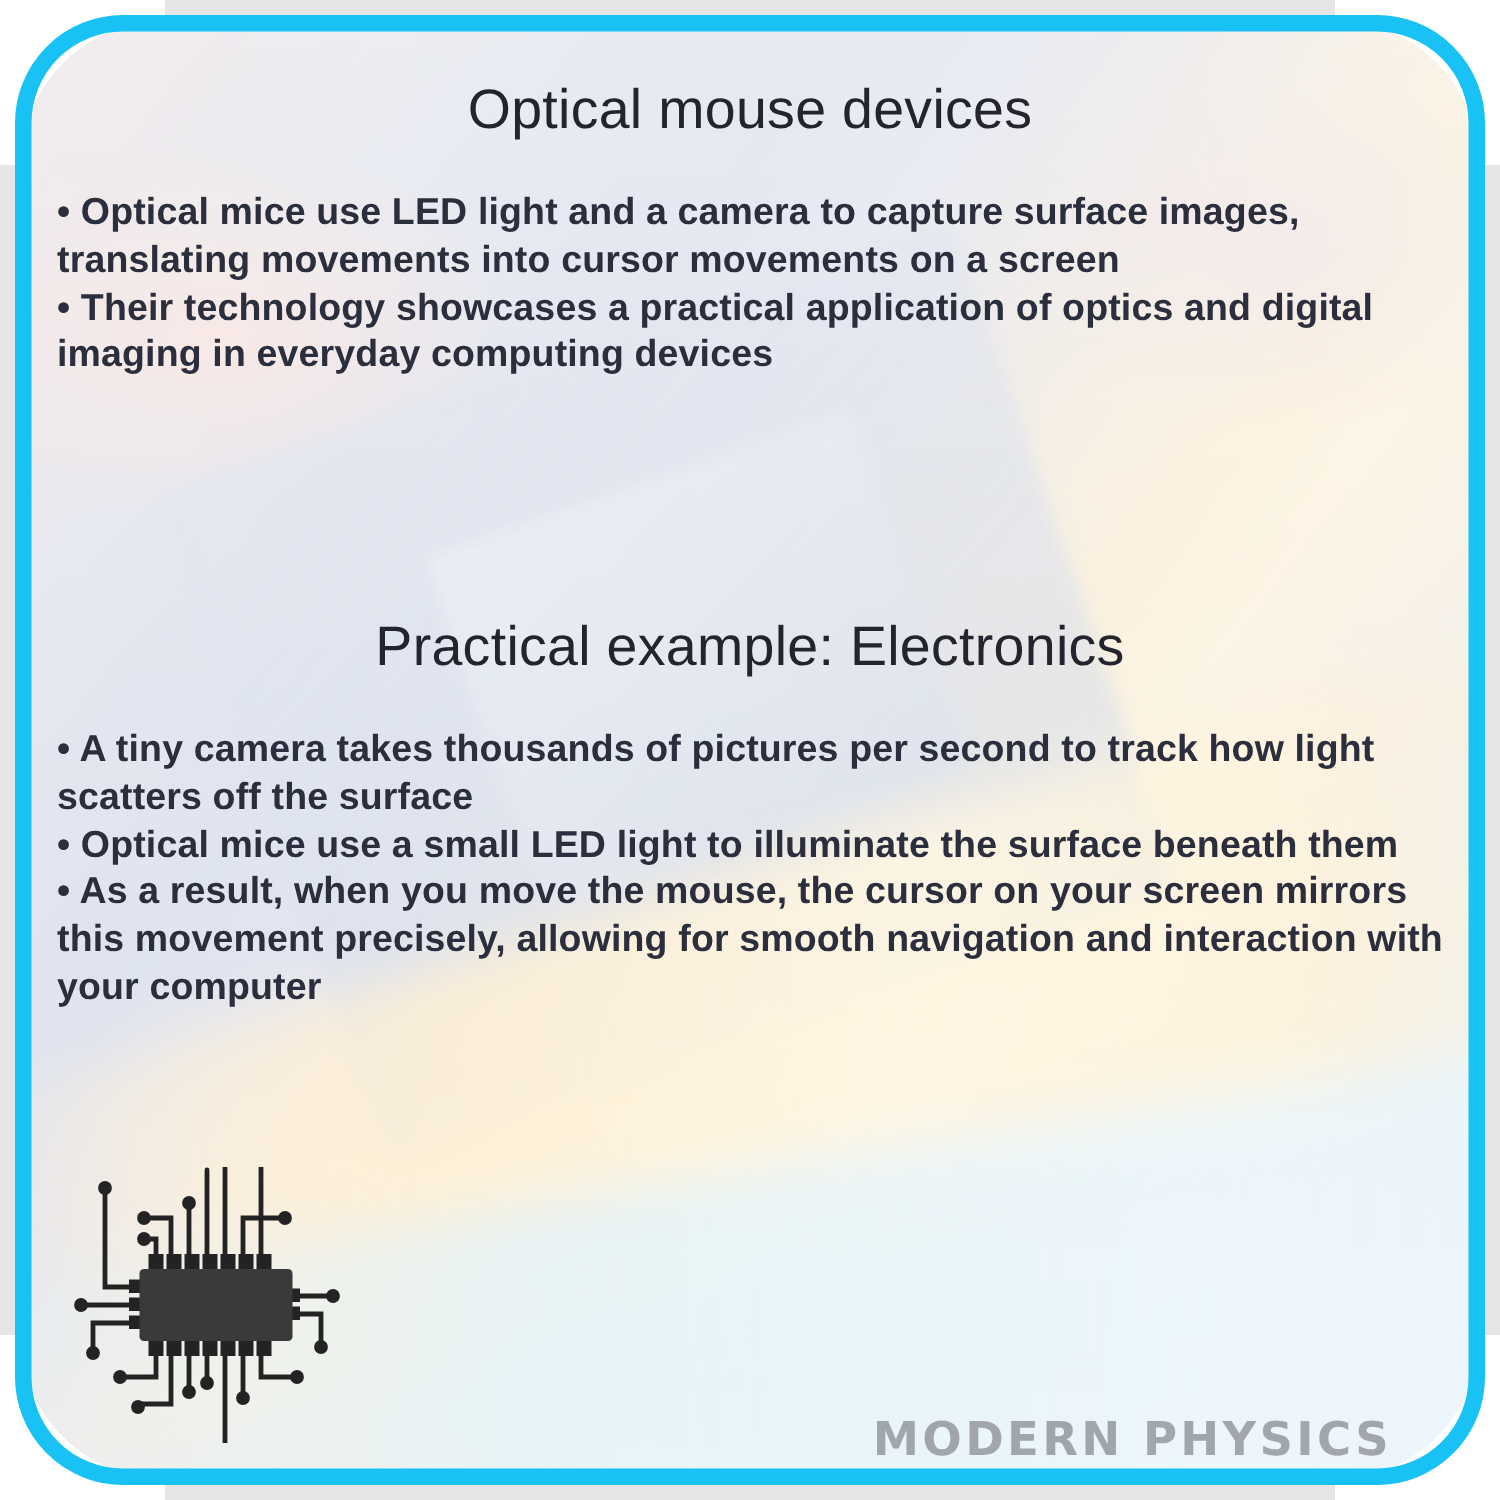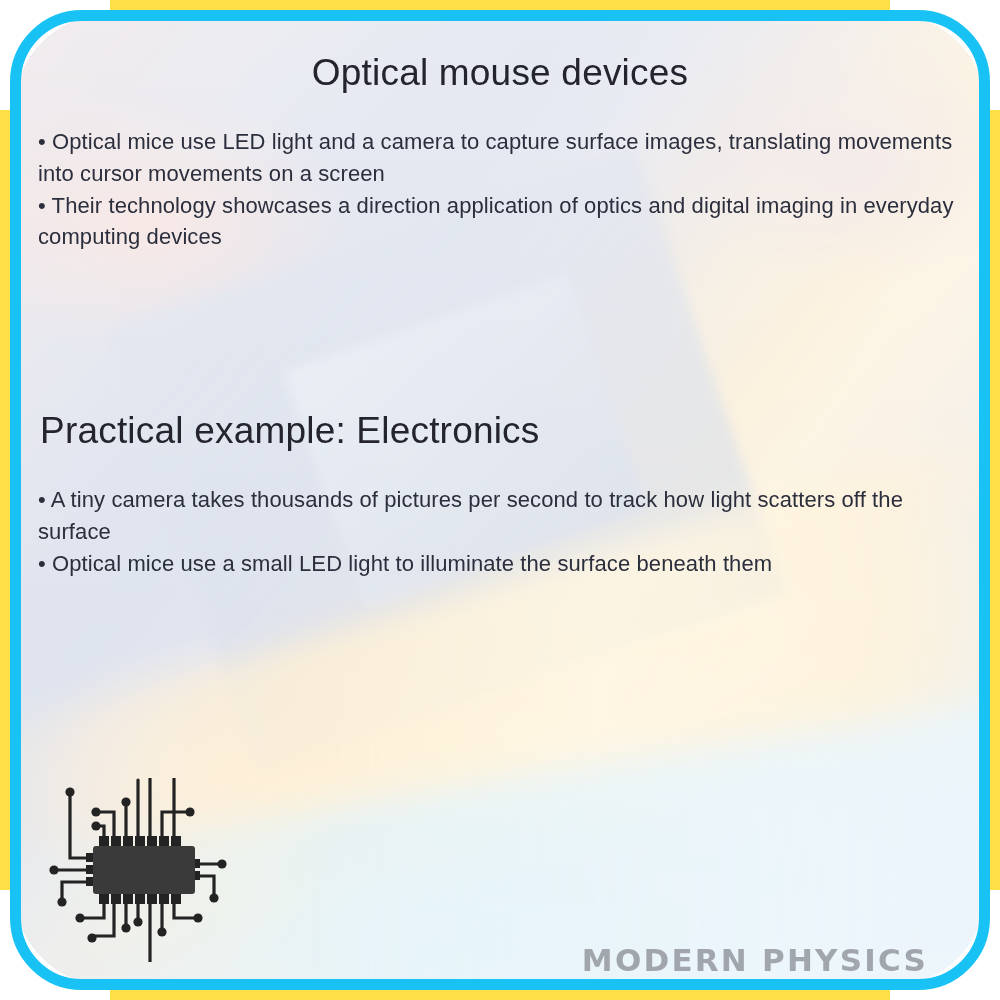--- a/index.html
+++ b/index.html
@@ -10,21 +10,21 @@
     overflow: hidden;
     background: #ffffff;
     font-family: "Liberation Sans", sans-serif;
   }
 
   
   .slide {
     position: relative;
     width: 1000px;
     height: 1000px;
-    background: #fde047;
+    background: #e5e5e5;
   }
 
   
   .frame-border {
     position: absolute;
     left: 10px;
     top: 10px;
     width: 980px;
     height: 980px;
     border: 11px solid #18c2f4;
@@ -153,38 +153,39 @@
     letter-spacing: .2px;
     color: #24242e;
     line-height: 1.15;
   }
 
   .bullet-block {
     position: absolute;
     left: 38px;
     width: 924px;
     color: #2b2e3c;
-    font-size: 22px;
+    font-size: 25px;
     line-height: 31.8px;
-    font-weight: 400;
+    font-weight: 700;
     letter-spacing: .1px;
   }
 
   #bullets-intro { top: 126px; }
   #bullets-example { top: 484px; }
 
   .bullet-line {
     text-indent: 0;
   }
 
   .section-title {
     position: absolute;
     left: 40px;
     top: 410px;
     width: 920px;
+    text-align: center;
     font-size: 37px;
     font-weight: 400;
     letter-spacing: .2px;
     color: #24242e;
     line-height: 1.15;
   }
 
   
   .logo {
     position: absolute;
@@ -238,28 +239,29 @@
     <div class="bg-veil"></div>
     <div class="bg-veil2"></div>
   </div>
 
   <div class="content">
 
     <div class="slide-title">Optical mouse devices</div>
 
     <div class="bullet-block" id="bullets-intro">
       <div class="bullet-line">• Optical mice use LED light and a camera to capture surface images, translating movements into cursor movements on a screen</div>
-      <div class="bullet-line">• Their technology showcases a direction application of optics and digital imaging in everyday computing devices</div>
+      <div class="bullet-line">• Their technology showcases a practical application of optics and digital imaging in everyday computing devices</div>
     </div>
 
     <div class="section-title">Practical example: Electronics</div>
 
     <div class="bullet-block" id="bullets-example">
       <div class="bullet-line">• A tiny camera takes thousands of pictures per second to track how light scatters off the surface</div>
       <div class="bullet-line">• Optical mice use a small LED light to illuminate the surface beneath them</div>
+      <div class="bullet-line">• As a result, when you move the mouse, the cursor on your screen mirrors this movement precisely, allowing for smooth navigation and interaction with your computer</div>
     </div>
 
     <div class="logo">
       <svg viewBox="0 0 224 184" xmlns="http://www.w3.org/2000/svg">
         <g stroke="#232323" stroke-width="3.2" fill="none" stroke-linecap="round">
 
           <path d="M72 66 V48 H66"></path>
             <circle cx="64" cy="48" r="4.6" fill="#232323" stroke="none"></circle>
           <path d="M82 66 V34 H66"></path>
             <circle cx="64" cy="34" r="4.6" fill="#232323" stroke="none"></circle>

